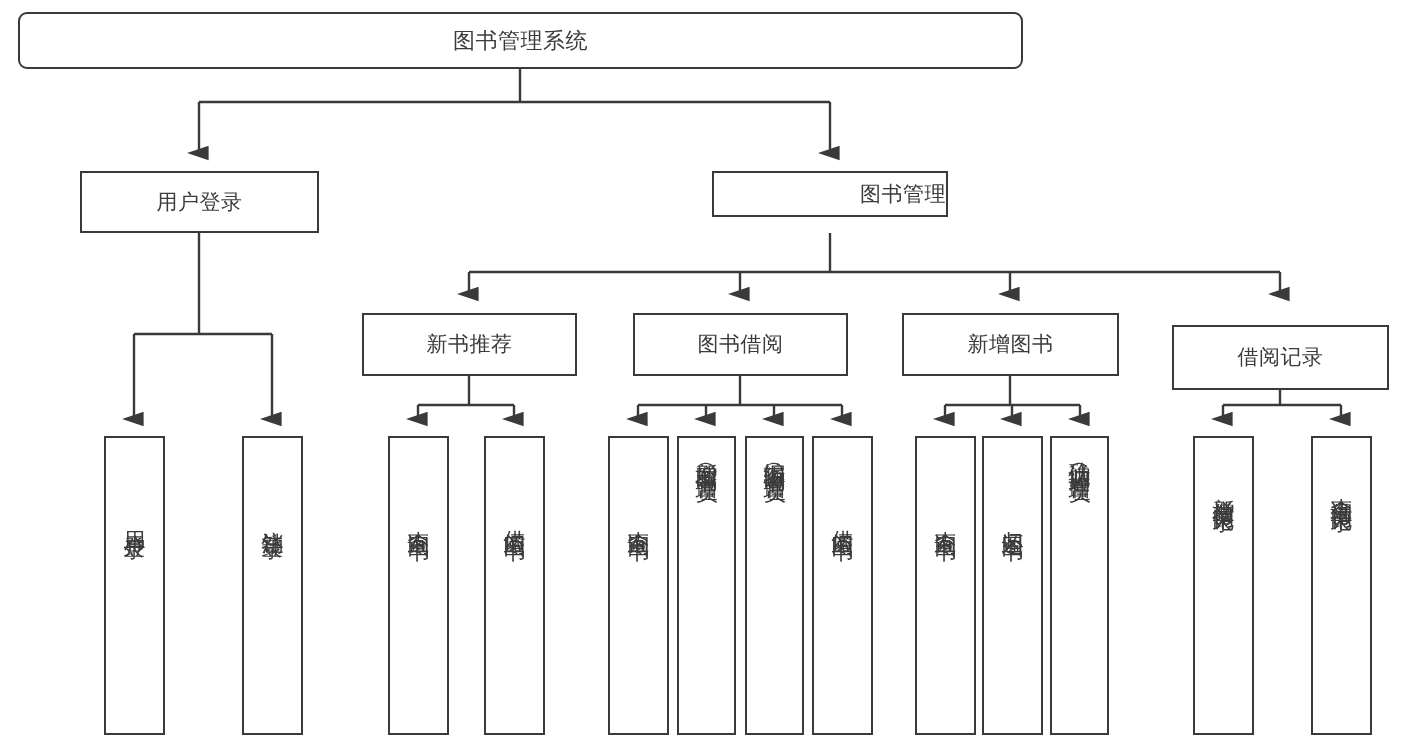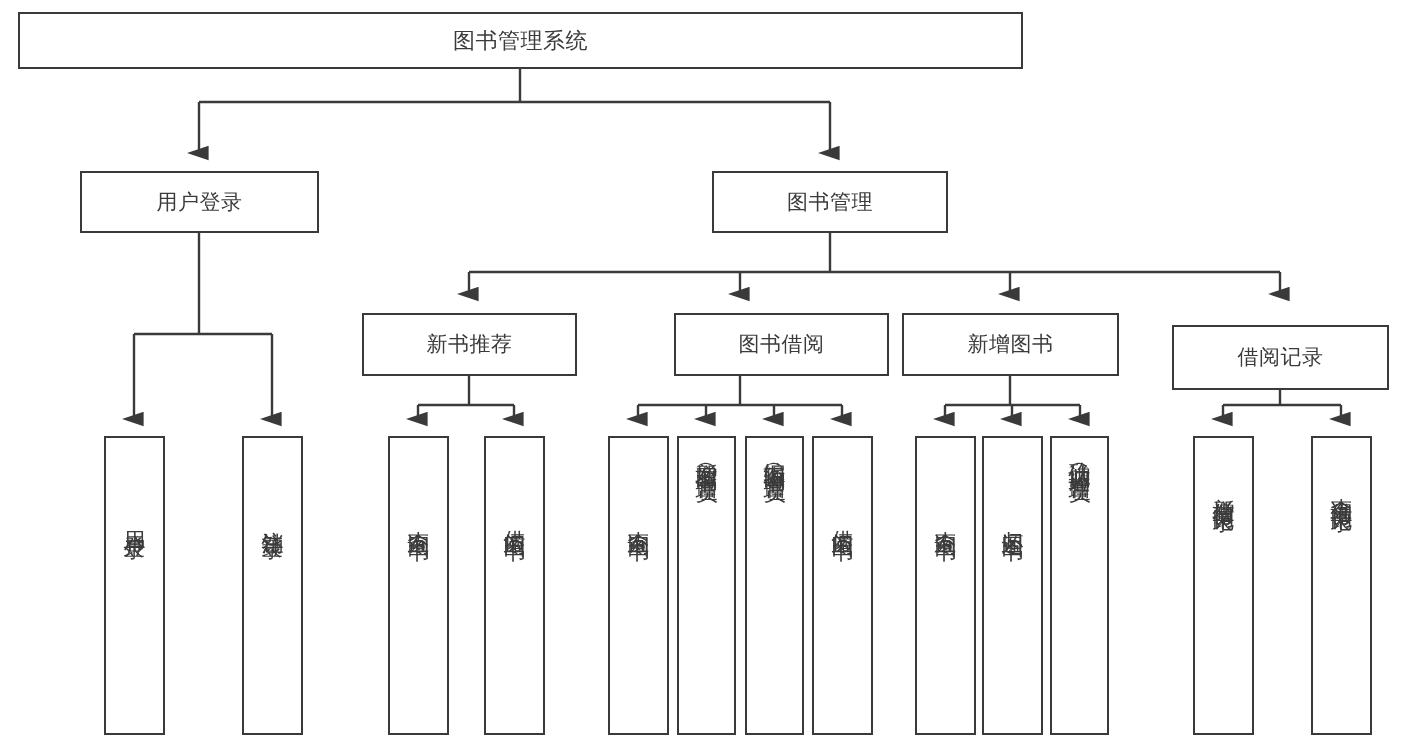--- a/index.html
+++ b/index.html
@@ -120,35 +120,35 @@
       <path d="M1012,405 L1012,418" marker-end="url(#arrow)"></path>
       <path d="M1080,405 L1080,418" marker-end="url(#arrow)"></path>
 
       <path d="M1280,376 L1280,405"></path>
       <path d="M1223,405 L1341,405"></path>
       <path d="M1223,405 L1223,418" marker-end="url(#arrow)"></path>
       <path d="M1341,405 L1341,418" marker-end="url(#arrow)"></path>
     </g>
   </svg>
 
-  <div class="node horiz root" style="left:18px; top:12px; width:1005px; height:57px;">
+  <div class="node horiz root" style="left:18px; top:12px; width:1005px; height:57px;border-radius:9px;">
     <span class="lbl">图书管理系统</span>
   </div>
 
   <div class="node horiz" style="left:80px; top:171px; width:239px; height:62px;">
     <span class="lbl">用户登录</span>
   </div>
-  <div class="node horiz" style="left:712px; top:171px; width:236px; height:62px;">
+  <div class="node horiz" style="left:712px; top:171px; width:236px; height:46px;justify-content:flex-end;">
     <span class="lbl">图书管理</span>
   </div>
 
   <div class="node horiz" style="left:362px; top:313px; width:215px; height:63px;">
     <span class="lbl">新书推荐</span>
   </div>
-  <div class="node horiz" style="left:633px; top:313px; width:215px; height:63px;margin-left:41px;">
+  <div class="node horiz" style="left:633px; top:313px; width:215px; height:63px;">
     <span class="lbl">图书借阅</span>
   </div>
   <div class="node horiz" style="left:902px; top:313px; width:217px; height:63px;">
     <span class="lbl">新增图书</span>
   </div>
   <div class="node horiz" style="left:1172px; top:325px; width:217px; height:65px;">
     <span class="lbl">借阅记录</span>
   </div>
 
   <div class="node vert" style="left:104px; top:436px; width:61px; height:299px; padding-top:75px;">

